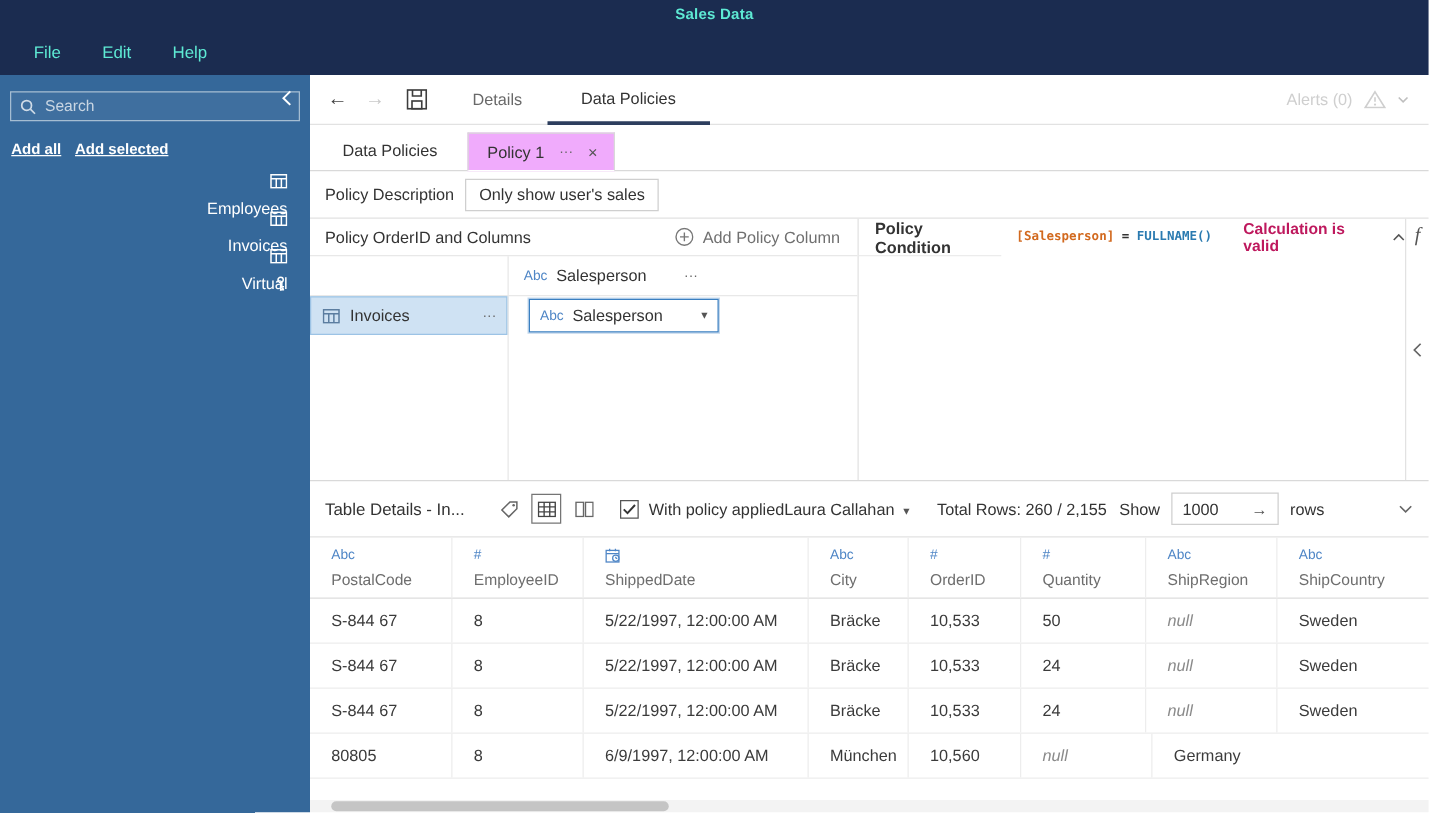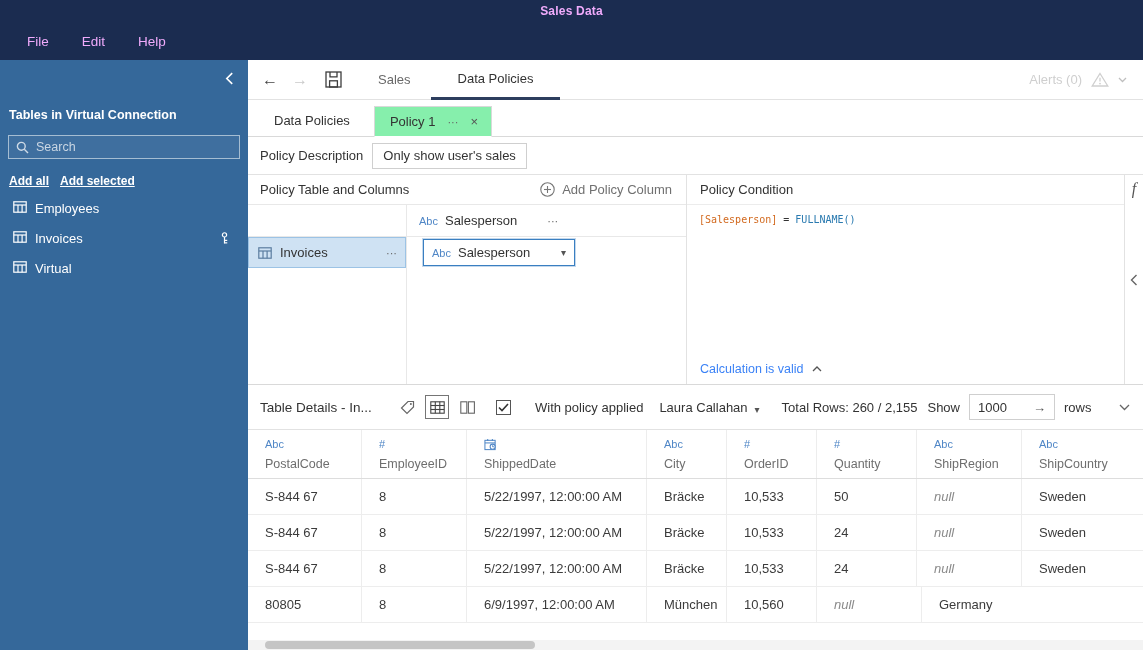--- a/index.html
+++ b/index.html
@@ -5,40 +5,40 @@
   * { box-sizing: border-box; margin: 0; padding: 0; }
   body {
     width: 1143px; height: 650px; position: relative; overflow: hidden;
     font-family: "Liberation Sans", "DejaVu Sans", sans-serif;
     font-size: 13px; color: #333; background: #fff;
   }
   svg { display: block; }
 
   
   .titlebar { position: absolute; top: 0; left: 0; width: 100%; height: 60px;
-    background: var(--topbar, #1b2c50); color: #f0abfc; }
+    background: var(--topbar, #1b2c50); color: #5eead4; }
   .app-title { text-align: center; font-size: 12px; font-weight: bold; padding-top: 4px; letter-spacing: .2px; }
   .menubar { position: absolute; left: 27px; top: 34px; display: flex; gap: 33px; font-size: 13.5px; }
   .menu-item { cursor: default; }
 
   
   .sidebar { position: absolute; top: 60px; left: 0; width: 248px; bottom: 0;
     background: var(--sidebar, #35689a); color: #fff; }
   .sb-collapse { position: absolute; top: 12px; right: 14px; cursor: pointer; }
   .sb-header { font-size: 12.5px; font-weight: bold; padding: 48px 0 0 9px; }
   .sb-search { margin: 13px 8px 0 8px; height: 24px; border: 1px solid #a5bdd2;
     display: flex; align-items: center; padding: 0 7px; gap: 7px; background: rgba(255,255,255,0.05); }
   .sb-search input { background: transparent; border: none; outline: none; color: #fff;
     font-size: 12.5px; width: 100%; font-family: inherit; }
   .sb-search input::placeholder { color: #c9d6e3; }
   .sb-links { display: flex; gap: 11px; padding: 15px 0 0 9px; font-size: 12px; font-weight: bold; }
   .sb-link { text-decoration: underline; cursor: pointer; }
   .sb-tables { margin-top: 13px; }
-  .sb-table { display: flex; align-items: flex-start; gap: 8px; height: 30px; padding: 0 18px 0 13px;
-    font-size: 13px; cursor: pointer; }
+  .sb-table { display: flex; align-items: flex-end; gap: 8px; height: 30px; padding: 0 18px 0 13px;
+    font-size: 13px; cursor: pointer; flex-direction: column; }
   .sb-table .sp { flex: 1; }
 
   
   .content { position: absolute; top: 60px; left: 248px; right: 0; bottom: 0; background: #fff; }
 
   
   .toolbar { height: 40px; border-bottom: 1px solid #e2e2e2; display: flex; align-items: center; }
   .nav-btn { font-size: 16px; line-height: 1; cursor: pointer; }
   .back { margin-left: 14px; color: #444; }
   .fwd { margin-left: 14px; color: #c9c9c9; }
@@ -46,21 +46,21 @@
   .tb-tab { color: #696969; margin-left: 36px; cursor: pointer; }
   .tb-tab-active { height: 40px; display: flex; align-items: center; padding: 0 27px;
     margin-left: 20px; border-bottom: 3px solid #2d3e5e; color: #333; cursor: pointer; }
   .tb-sp { flex: 1; }
   .alerts { display: flex; align-items: center; gap: 9px; color: #cfcfcf; margin-right: 16px; cursor: pointer; }
 
   
   .doc-tabs { height: 37px; border-bottom: 1px solid #d9d9d9; display: flex; align-items: flex-end; padding-left: 12px; }
   .doc-tab { height: 31px; display: flex; align-items: center; cursor: pointer; }
   .doc-tab.home { padding: 0 14px; margin-right: 10px; }
-  .doc-tab.active { background: #86efac; border: 1px solid #d9d9d9; border-bottom: 1px solid #fff;
+  .doc-tab.active { background: #f0abfc; border: 1px solid #d9d9d9; border-bottom: 1px solid #fff;
     margin-bottom: -1px; gap: 12px; padding: 0 13px 0 15px; }
   .tab-dots { color: #666; font-size: 11px; letter-spacing: 0; }
   .tab-close { color: #555; font-size: 13px; }
 
   
   .desc-row { height: 38px; display: flex; align-items: center; padding-left: 12px; gap: 9px;
     border-bottom: 1px solid #e2e2e2; }
   .desc-input { height: 26px; border: 1px solid #cfcfcf; display: flex; align-items: center;
     padding: 0 10px; min-width: 145px; cursor: text; }
 
@@ -82,48 +82,48 @@
   .colhead-dots { margin-left: 30px; cursor: pointer; }
   .pl-namecell.selected { background: var(--selection, #cfe2f3); box-shadow: inset 0 0 0 1px #9cc3e5;
     display: flex; align-items: center; gap: 8px; padding: 0 9px 0 10px; cursor: pointer; }
   .pl-namecell.selected .sp { flex: 1; }
   .col-dropdown { margin-left: 4px; width: 152px; height: 27px; background: #fff;
     border: 1px solid var(--focus-blue, #3a7fc1); box-shadow: 0 0 0 1px rgba(58,127,193,.3);
     display: flex; align-items: center; padding: 0 8px; cursor: pointer; }
   .col-dropdown .sp { flex: 1; }
   .dd-caret { color: #555; font-size: 10px; }
 
-  .policy-right { flex: 1; display: flex; flex-direction: column; }
+  .policy-right { flex: 1; display: flex; flex-direction: row; font-weight: bold; }
   .pc-header { height: 30px; display: flex; align-items: center; padding-left: 13px;
     border-bottom: 1px solid #ececec; }
   .pc-body { flex: 1; padding: 9px 12px; font-family: "DejaVu Sans Mono", monospace;
     font-size: 10px; white-space: pre; cursor: text; }
   .tok-field { color: var(--field-orange, #d2691e); }
   .tok-func { color: var(--function-blue, #2a7ab0); }
   .pc-valid { height: 30px; display: flex; align-items: center; gap: 8px; padding-left: 13px;
-    color: #3b82f6; font-size: 12.5px; cursor: pointer; }
+    color: #be185d; font-size: 12.5px; cursor: pointer; }
 
   .policy-rail { width: 19px; border-left: 1px solid #e2e2e2; position: relative; }
   .rail-f { font-family: "Liberation Serif", serif; font-style: italic; font-size: 16px;
     color: #555; text-align: center; padding-top: 5px; cursor: pointer; }
   .rail-chevron { position: absolute; top: 50%; left: 50%; transform: translate(-50%,-50%); cursor: pointer; }
 
   
   .details-bar { height: 45px; display: flex; align-items: center; padding-left: 12px;
     border-bottom: 1px solid #e2e2e2; }
   .td-title { width: 130px; font-size: 13.5px; }
   .tag-ic { margin-left: 10px; cursor: pointer; }
   .view-btn { width: 24px; height: 24px; display: flex; align-items: center; justify-content: center;
     margin-left: 10px; cursor: pointer; }
   .view-btn.selected { border: 1px solid #757575; }
   .view-btn + .view-btn { margin-left: 6px; }
   .cb { width: 15px; height: 15px; border: 1px solid #555; display: flex; align-items: center;
     justify-content: center; margin-left: 17px; background: #fff; cursor: pointer; }
-  .cb-label { margin-left: 24px; }
-  .user-dd { display: flex; align-items: flex-end; gap: 7px; margin-left: 16px; cursor: pointer; }
+  .cb-label { margin-left: 8px; }
+  .user-dd { display: flex; align-items: flex-end; gap: 7px; margin-left: 0; cursor: pointer; }
   .total-rows { margin-left: 22px; }
   .show-label { margin-left: 10px; }
   .show-input { margin-left: 9px; width: 86px; height: 26px; border: 1px solid #cfcfcf;
     display: flex; align-items: center; padding: 0 8px; cursor: text; }
   .show-val { flex: 1; }
   .show-arrow { color: #555; font-size: 13px; cursor: pointer; }
   .rows-label { margin-left: 9px; }
   .collapse-caret { margin-left: auto; margin-right: 13px; cursor: pointer; }
 
   
@@ -156,21 +156,20 @@
 </div>
 
 <div class="sidebar">
   <span class="sb-collapse">
     <span>
       <svg width="9" height="13" viewBox="0 0 8 12">
           <path d="M6.5 1 L1.5 6 L6.5 11" fill="none" stroke="#fff" stroke-width="1.5"></path>
         </svg>
     </span>
   </span>
-  <div class="sb-header">Tables in Virtual Connection</div>
   <div class="sb-search">
     <span>
       <svg width="13" height="13" viewBox="0 0 13 13">
           <circle cx="5.3" cy="5.3" r="3.9" fill="none" stroke="#cfdbe7" stroke-width="1.4"></circle>
           <line x1="8.3" y1="8.3" x2="12" y2="12" stroke="#cfdbe7" stroke-width="1.4"></line>
         </svg>
     </span>
     <input placeholder="Search" style="">
   </div>
   <div class="sb-links">
@@ -228,21 +227,21 @@
   <div class="toolbar">
     <span class="nav-btn back">←</span>
     <span class="nav-btn fwd">→</span>
     <span class="save-btn">
       <svg width="17" height="17" viewBox="0 0 17 17">
           <rect x="1" y="1" width="15" height="15" fill="none" stroke="#3d3d3d" stroke-width="1.3"></rect>
           <path d="M5 1 V5.8 H12 V1" fill="none" stroke="#3d3d3d" stroke-width="1.3"></path>
           <rect x="4.6" y="9.8" width="7.8" height="6.2" fill="none" stroke="#3d3d3d" stroke-width="1.3"></rect>
         </svg>
     </span>
-    <span class="tb-tab">Sales</span>
+    <span class="tb-tab">Details</span>
     <div class="tb-tab-active">
       <span>Data Policies</span>
     </div>
     <span class="tb-sp"></span>
     <div class="alerts">
       <span>Alerts (0)</span>
       <span>
         <svg width="18" height="15" viewBox="0 0 18 15">
             <path d="M9 1.5 L16.8 14 H1.2 Z" fill="none" stroke="#cfcfcf" stroke-width="1.3"></path>
             <line x1="9" y1="5.8" x2="9" y2="9.4" stroke="#cfcfcf" stroke-width="1.3"></line>
@@ -270,21 +269,21 @@
     <span>Policy Description</span>
     <div class="desc-input">
       <span>Only show user's sales</span>
     </div>
   </div>
 
   <div class="policy">
 
     <div class="policy-left">
       <div class="pl-header">
-        <span class="pl-title">Policy Table and Columns</span>
+        <span class="pl-title">Policy OrderID and Columns</span>
         <div class="add-col">
           <span>
             <svg width="15" height="15" viewBox="0 0 15 15">
                 <circle cx="7.5" cy="7.5" r="6.7" fill="none" stroke="#777" stroke-width="1.1"></circle>
                 <line x1="7.5" y1="4" x2="7.5" y2="11" stroke="#777" stroke-width="1.1"></line>
                 <line x1="4" y1="7.5" x2="11" y2="7.5" stroke="#777" stroke-width="1.1"></line>
               </svg>
           </span>
           <span>Add Policy Column</span>
         </div>

